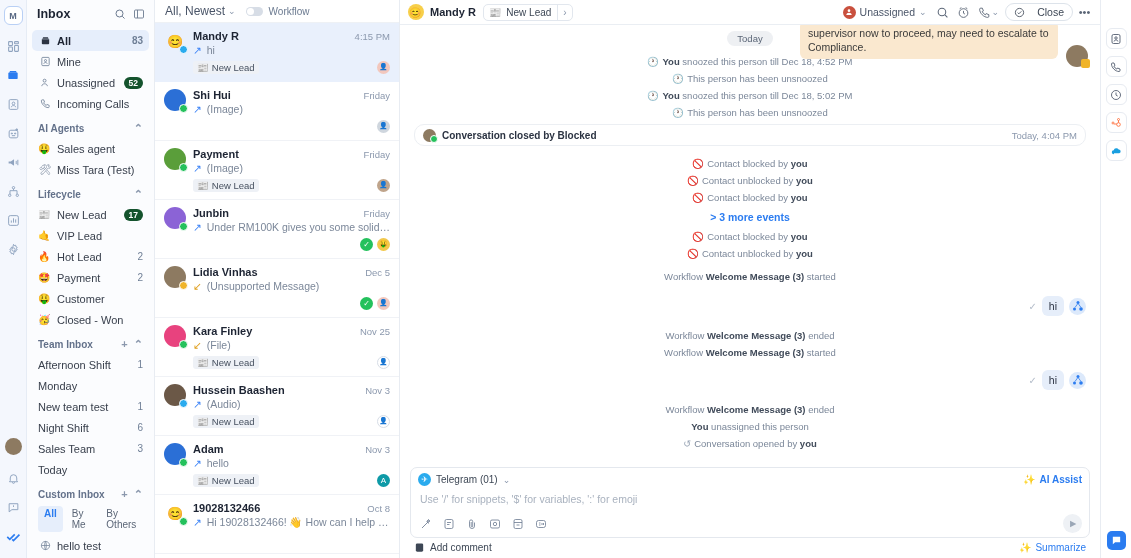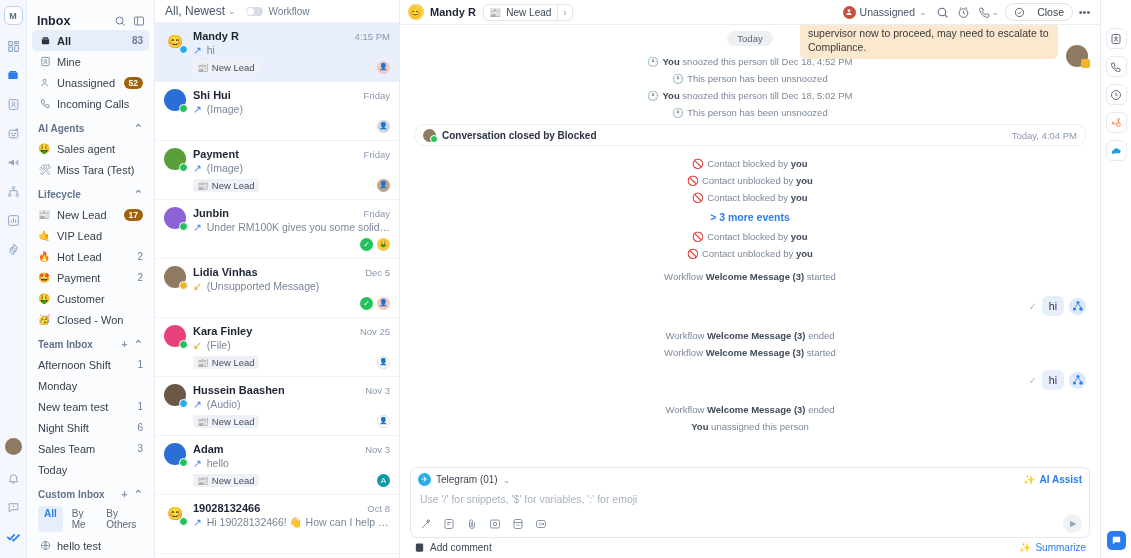--- a/index.html
+++ b/index.html
@@ -45,34 +45,34 @@
      display:flex; flex-direction:column; align-items:center; }
   .rail-avatar { width:17px;height:17px;border-radius:50%; background:#8d7a61; margin-bottom:12px; }
 
   
   .inbox {
     width: 128px; flex:0 0 128px; height:558px;
     background:#fbfcfe; border-right:1px solid #e8ecf2;
     overflow:hidden; position:relative;
   }
   .inbox-head {
-    display:flex; align-items:flex-end; height:28px; padding:0 8px 0 10px;
+    display:flex; align-items:center; height:28px; padding:0 8px 0 10px;
   }
   .inbox-title { font-size:12.5px; font-weight:bold; color:#1d2433; flex:1; }
   .ico-btn { width:15px;height:15px; display:flex;align-items:center;justify-content:center; color:#6b7a90; margin-left:4px;}
   .nav-list { padding: 2px 5px 0 5px; }
   .nav-item {
     display:flex; align-items:center; height:21px; padding:0 6px;
     border-radius:5px; color:#39404d; font-size:11px; cursor:default;
   }
   .nav-item.sel { background:#e6eefb; font-weight:bold; color:#1d2433; }
   .nav-ico { width:14px; margin-right:5px; display:flex; align-items:center; justify-content:center; font-size:10px; color:#6f7f96;}
   .nav-lbl { flex:1; white-space:nowrap; overflow:hidden; text-overflow:ellipsis; }
   .nav-count { font-size:10px; color:#6f7f96; }
-  .badge { background:#a16207; color:#fff; font-size:8.5px; font-weight:bold;
+  .badge { background:#14532d; color:#fff; font-size:8.5px; font-weight:bold;
     border-radius:8px; padding:1px 5px; min-width:17px; text-align:center; }
   .sec-head {
     display:flex; align-items:center; height:20px; padding:0 6px; margin-top:4px;
     font-size:10px; font-weight:bold; color:#63718a;
   }
   .sec-head .sp { flex:1; }
   .sec-head span.act { color:#8b98ad; margin-left:6px; font-size:11px; }
   .seg { display:flex; gap:3px; padding:2px 6px 3px 6px; }
   .seg div { font-size:10px; color:#5b6677; padding:2px 6px; border-radius:4px; }
   .seg div.on { background:#e6eefb; color:#2b7cf0; font-weight:bold; }
@@ -735,20 +735,23 @@
             </svg>
         </span>
       </div>
 
       <div class="sysline" style="margin-top:14px;">
         <span>Workflow </span><b>Welcome Message (3)</b><span> ended</span>
       </div>
       <div class="sysline">
         <b>You</b><span> unassigned this person</span>
       </div>
+      <div class="sysline">
+        <span class="i">↺</span><span>Conversation opened by </span><b>you</b>
+      </div>
     </div>
 
     <div class="composer">
       <div class="cmp-top">
         <div class="chan">
           <span class="tg">✈</span>
           <span>Telegram (01)</span>
           <span style="color:#8b98ad;font-size:9px;">⌄</span>
         </div>
         <div class="sp"></div>

